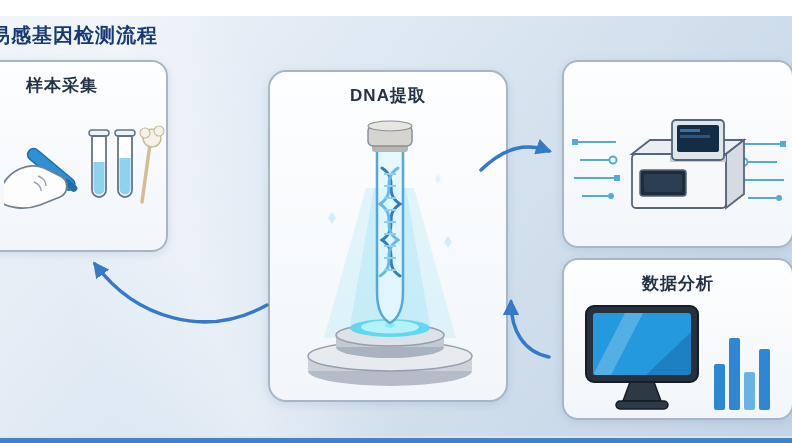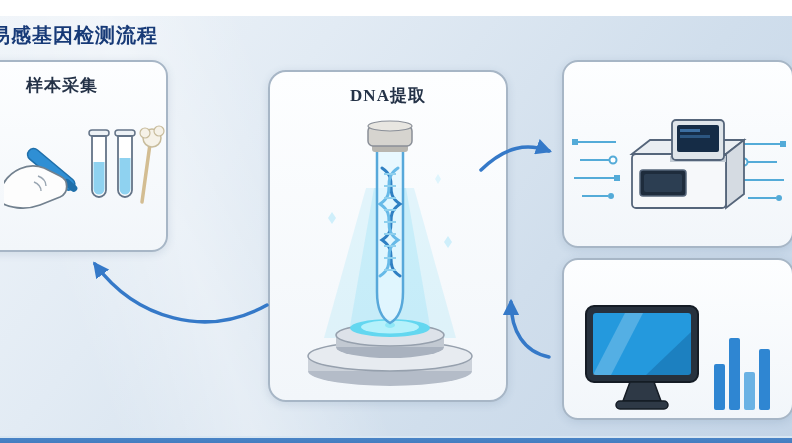--- a/index.html
+++ b/index.html
@@ -28,21 +28,21 @@
     position: absolute;
     background: linear-gradient(180deg, #fdfeff 0%, #f2f6fa 100%);
     border: 2px solid #a7b6c6;
     box-shadow: 0 2px 8px rgba(60, 90, 130, 0.14);
   }
   .card-title {
     text-align: center; font-size: 17px; font-weight: 700; color: #243247;
     margin-top: 12px; letter-spacing: 1px;
   }
   .card-sample   { left: -44px; top: 44px;  width: 212px; height: 192px; border-radius: 16px; }
-  .card-dna      { left: 268px; top: 54px;  width: 240px; height: 332px; border-radius: 18px; font-family: Liberation Serif, serif; }
+  .card-dna      { left: 268px; top: 54px;  width: 240px; height: 332px; border-radius: 18px; }
   .card-seq      { left: 562px; top: 44px;  width: 232px; height: 188px; border-radius: 16px; }
   .card-analysis { left: 562px; top: 242px; width: 232px; height: 162px; border-radius: 16px; }
   .illus { position: absolute; }
   .illus-sample   { left: 46px; top: 48px;  width: 170px; height: 128px; }
   .illus-dna      { left: 10px; top: 44px;  width: 220px; height: 280px; }
   .illus-seq      { left: 8px;  top: 50px;  width: 214px; height: 126px; }
   .illus-analysis { left: 12px; top: 42px;  width: 204px; height: 112px; }
   .arrows-overlay {
     position: absolute; left: 0; top: 0; width: 792px; height: 443px;
     pointer-events: none; z-index: 6;
@@ -173,20 +173,21 @@
         <rect x="105" y="13" width="42" height="27" rx="2" fill="#152c46"></rect>
         <rect x="108" y="17" width="20" height="3" fill="#3c6ea0"></rect>
         <rect x="108" y="23" width="30" height="3" fill="#2c5680"></rect>
         <rect x="68" y="58" width="46" height="26" rx="3" fill="#1e2c3c" stroke="#55657a" stroke-width="1.5"></rect>
         <rect x="72" y="62" width="38" height="18" rx="2" fill="#2c3e52"></rect>
       </g>
     </svg>
   </div>
 
   <div class="card card-analysis">
+    <div class="card-title">数据分析</div>
     <svg class="illus illus-analysis" viewBox="0 0 204 112">
       <g>
         <rect x="10" y="4" width="112" height="76" rx="8" fill="#27313d" stroke="#151c25" stroke-width="2"></rect>
         <rect x="17" y="11" width="98" height="62" rx="3" fill="#2499dd"></rect>
         <polygon points="17,73 49,11 67,11 35,73" fill="rgba(255,255,255,0.22)"></polygon>
         <polygon points="115,73 115,30 70,73" fill="rgba(0,40,90,0.22)"></polygon>
         <polygon points="54,80 78,80 85,99 47,99" fill="#2e3946" stroke="#151c25" stroke-width="1.5"></polygon>
         <rect x="40" y="99" width="52" height="8" rx="4" fill="#2e3946" stroke="#151c25" stroke-width="1.5"></rect>
       </g>
       <g>

